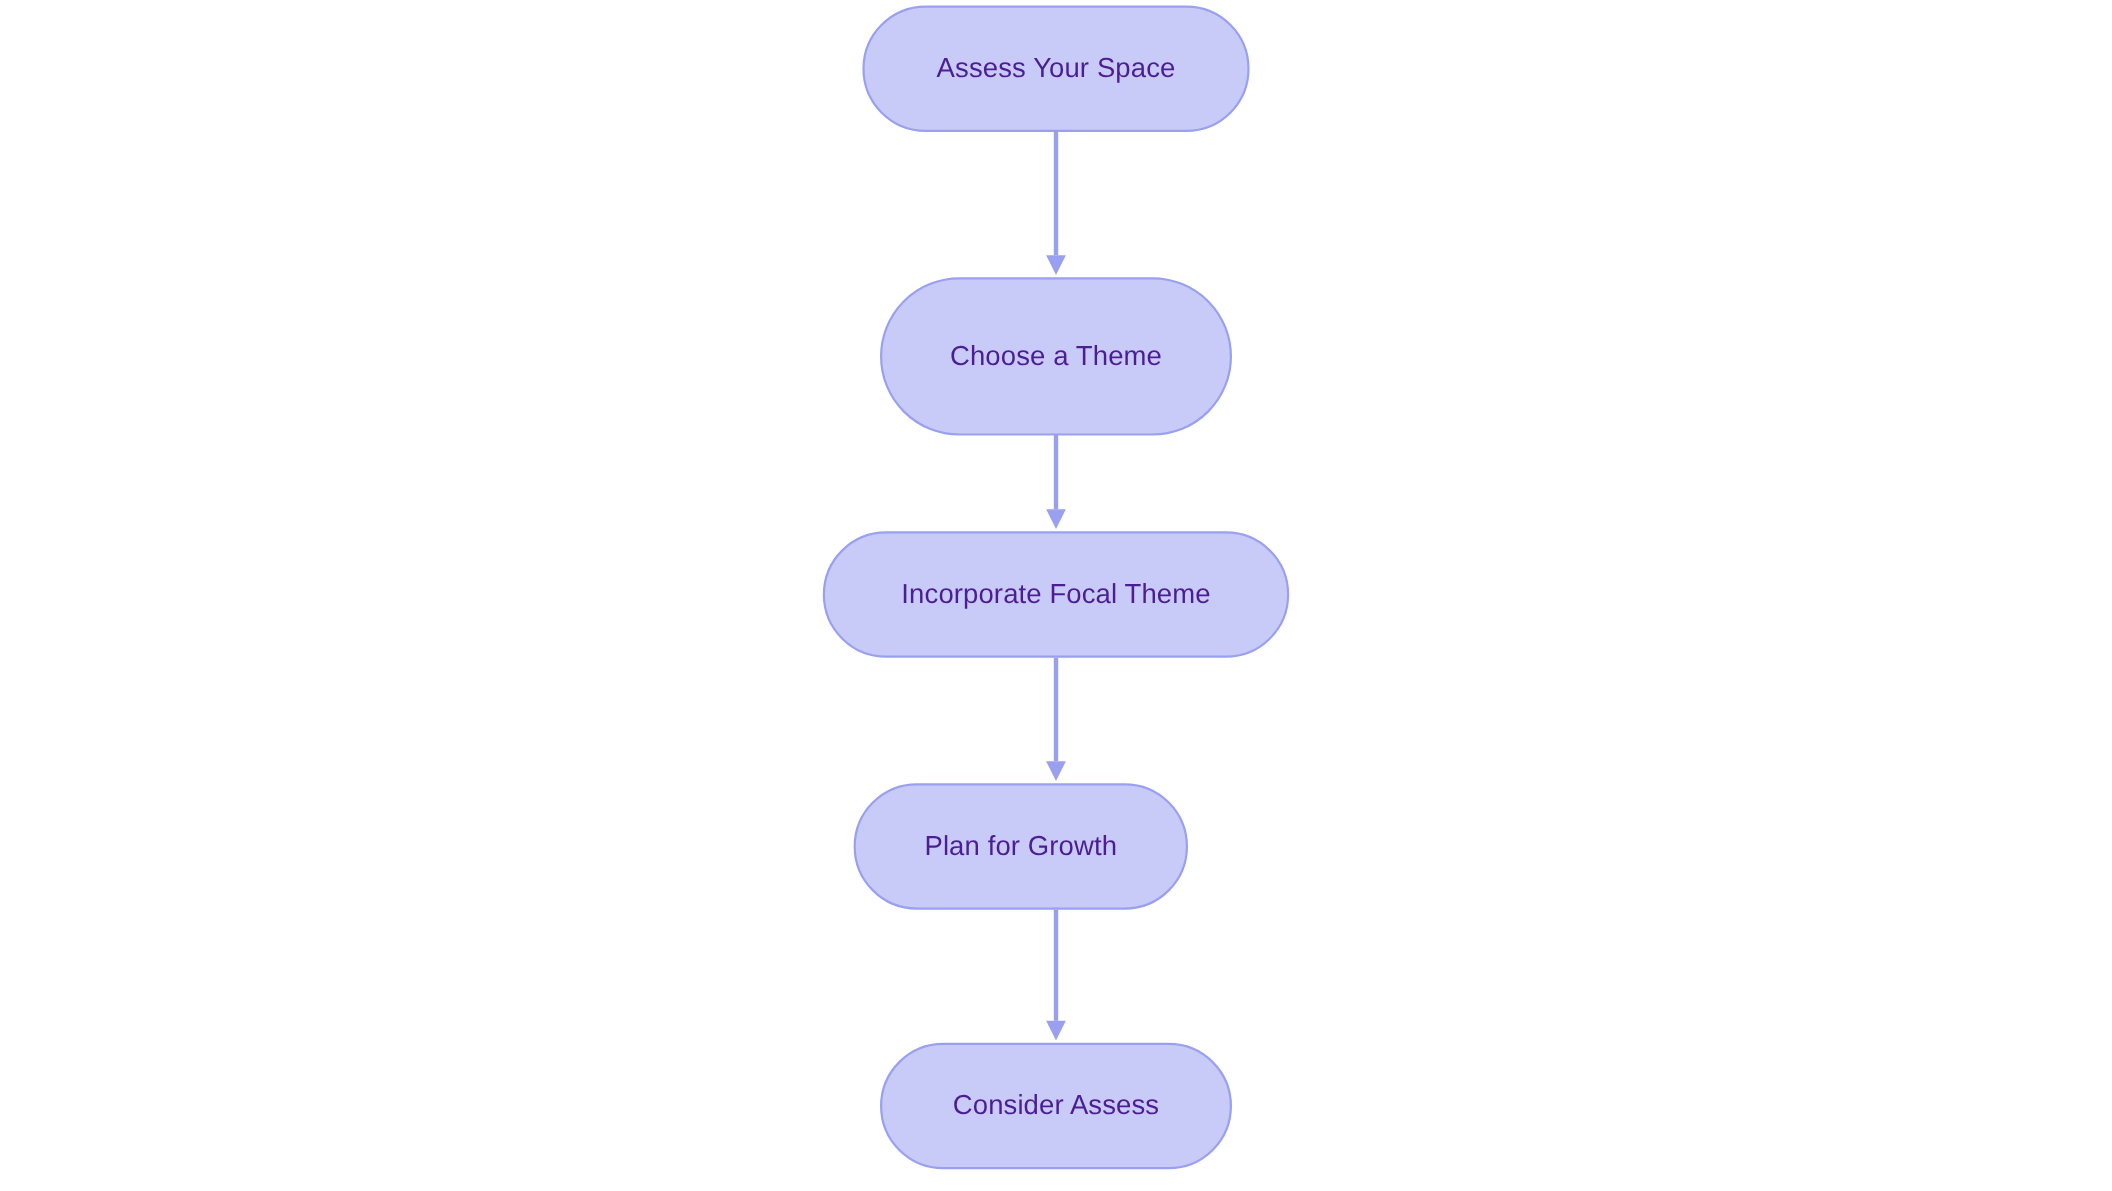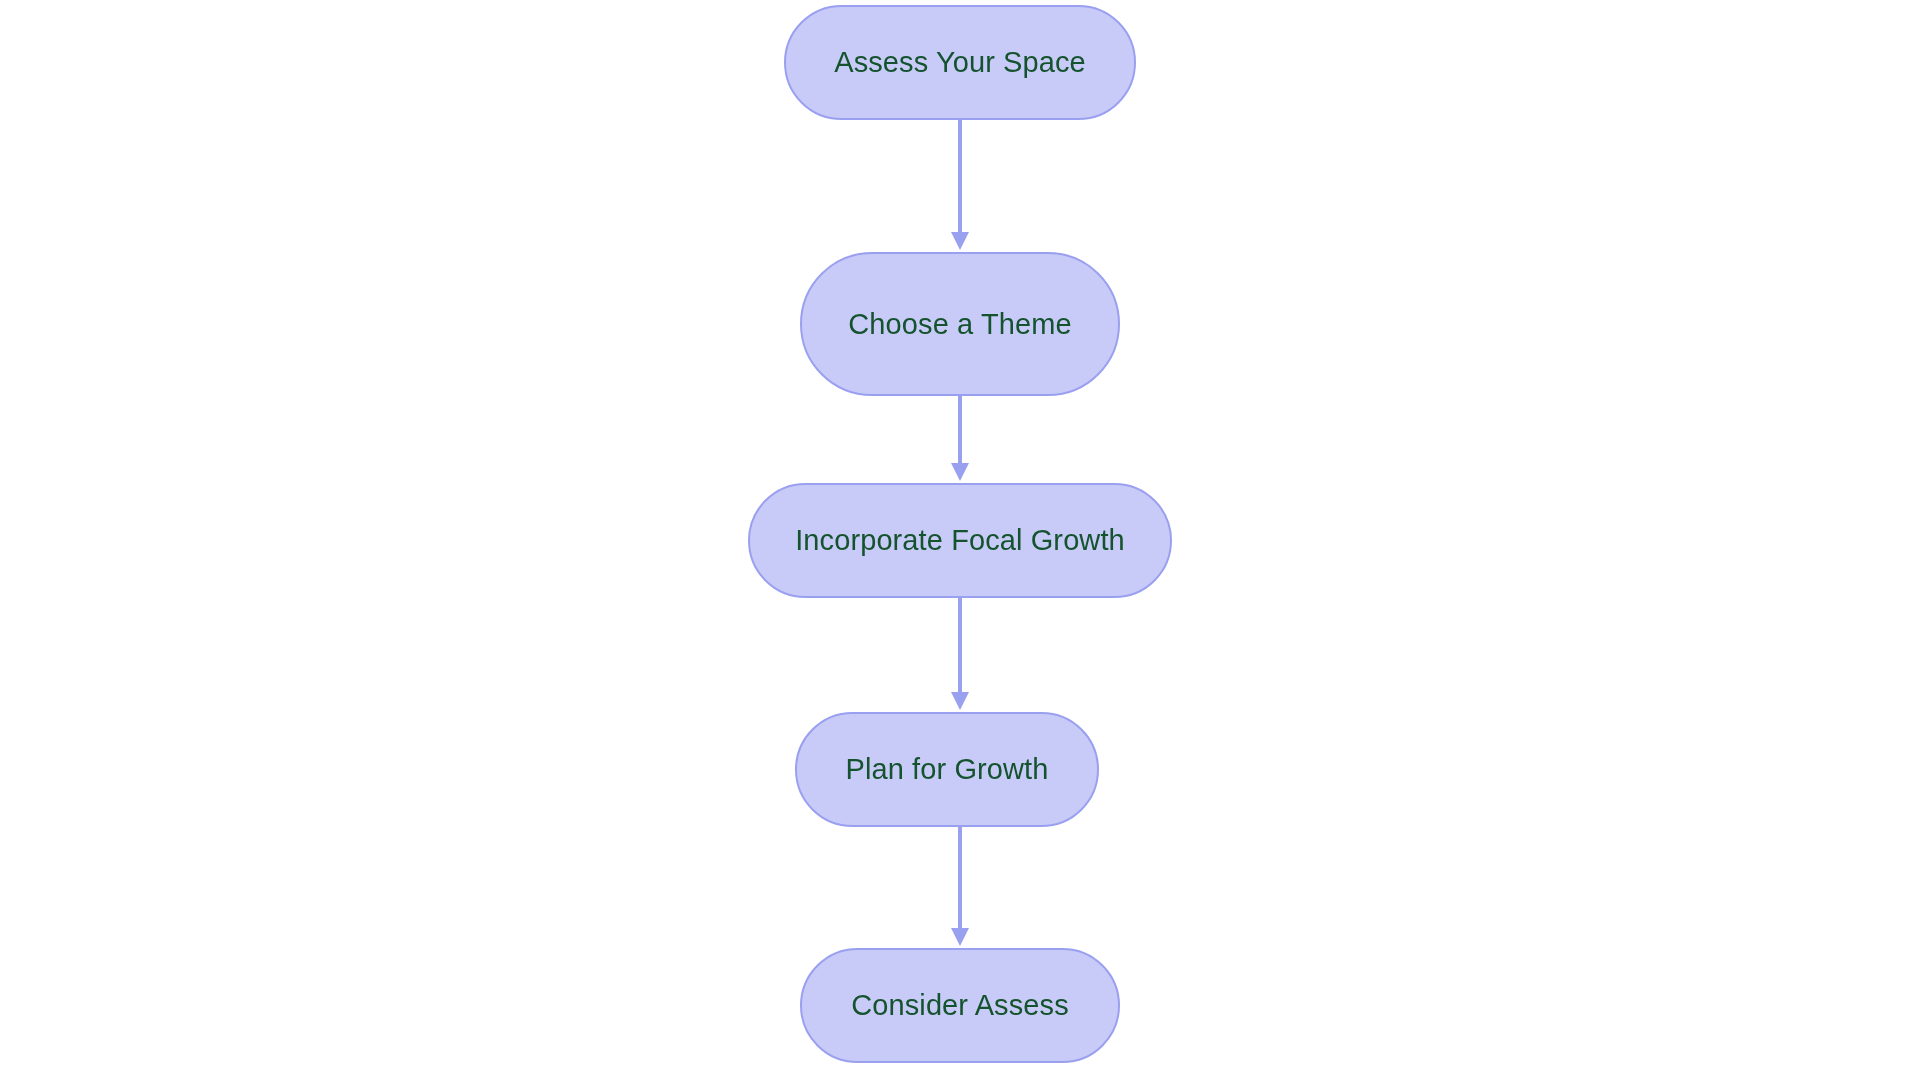--- a/index.html
+++ b/index.html
@@ -28,35 +28,35 @@
     box-sizing: border-box;
     display: flex;
     align-items: center;
     justify-content: center;
     background: #c8cbf8;
     border: 2px solid #9aa0f0;
     border-radius: 9999px;
     z-index: 2;
   }
   .node-label {
-    color: #14532d;
+    color: #4c1d95;
     font-family: "Liberation Sans", sans-serif;
-    font-size: 29px;
+    font-size: 25px;
     font-weight: 400;
     line-height: 1;
     letter-spacing: 0.1px;
     white-space: nowrap;
     user-select: none;
   }
 
   
   .node-0 { left: 784px;  top: 5px;   width: 352px; height: 115px; }
   .node-1 { left: 800px;  top: 252px; width: 320px; height: 144px; }
   .node-2 { left: 748px;  top: 483px; width: 424px; height: 115px; }
-  .node-3 { left: 795px;  top: 712px; width: 304px; height: 115px; }
+  .node-3 { left: 776px;  top: 712px; width: 304px; height: 115px; }
   .node-4 { left: 800px;  top: 948px; width: 320px; height: 115px; }
 
   
   .connector {
     position: absolute;
     left: 958px;
     width: 4px;
     background: #9aa0f0;
     z-index: 1;
   }
@@ -99,21 +99,21 @@
 
   <div class="node node-0">
     <span class="node-label">Assess Your Space</span>
   </div>
 
   <div class="node node-1">
     <span class="node-label">Choose a Theme</span>
   </div>
 
   <div class="node node-2">
-    <span class="node-label">Incorporate Focal Growth</span>
+    <span class="node-label">Incorporate Focal Theme</span>
   </div>
 
   <div class="node node-3">
     <span class="node-label">Plan for Growth</span>
   </div>
 
   <div class="node node-4">
     <span class="node-label">Consider Assess</span>
   </div>
 

